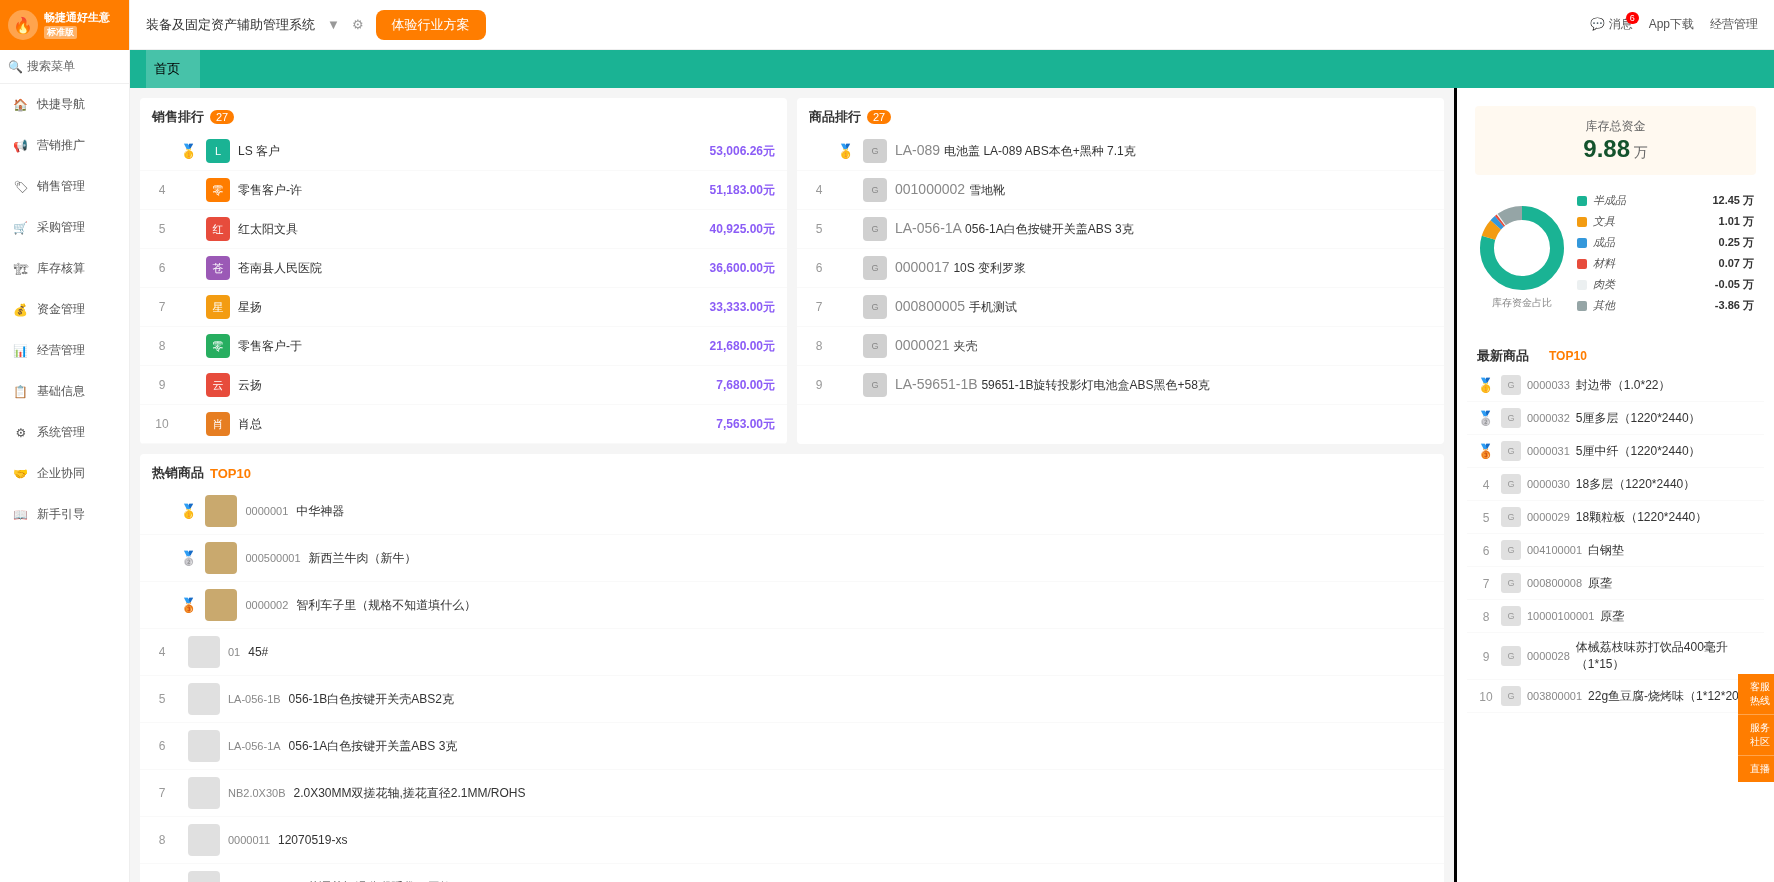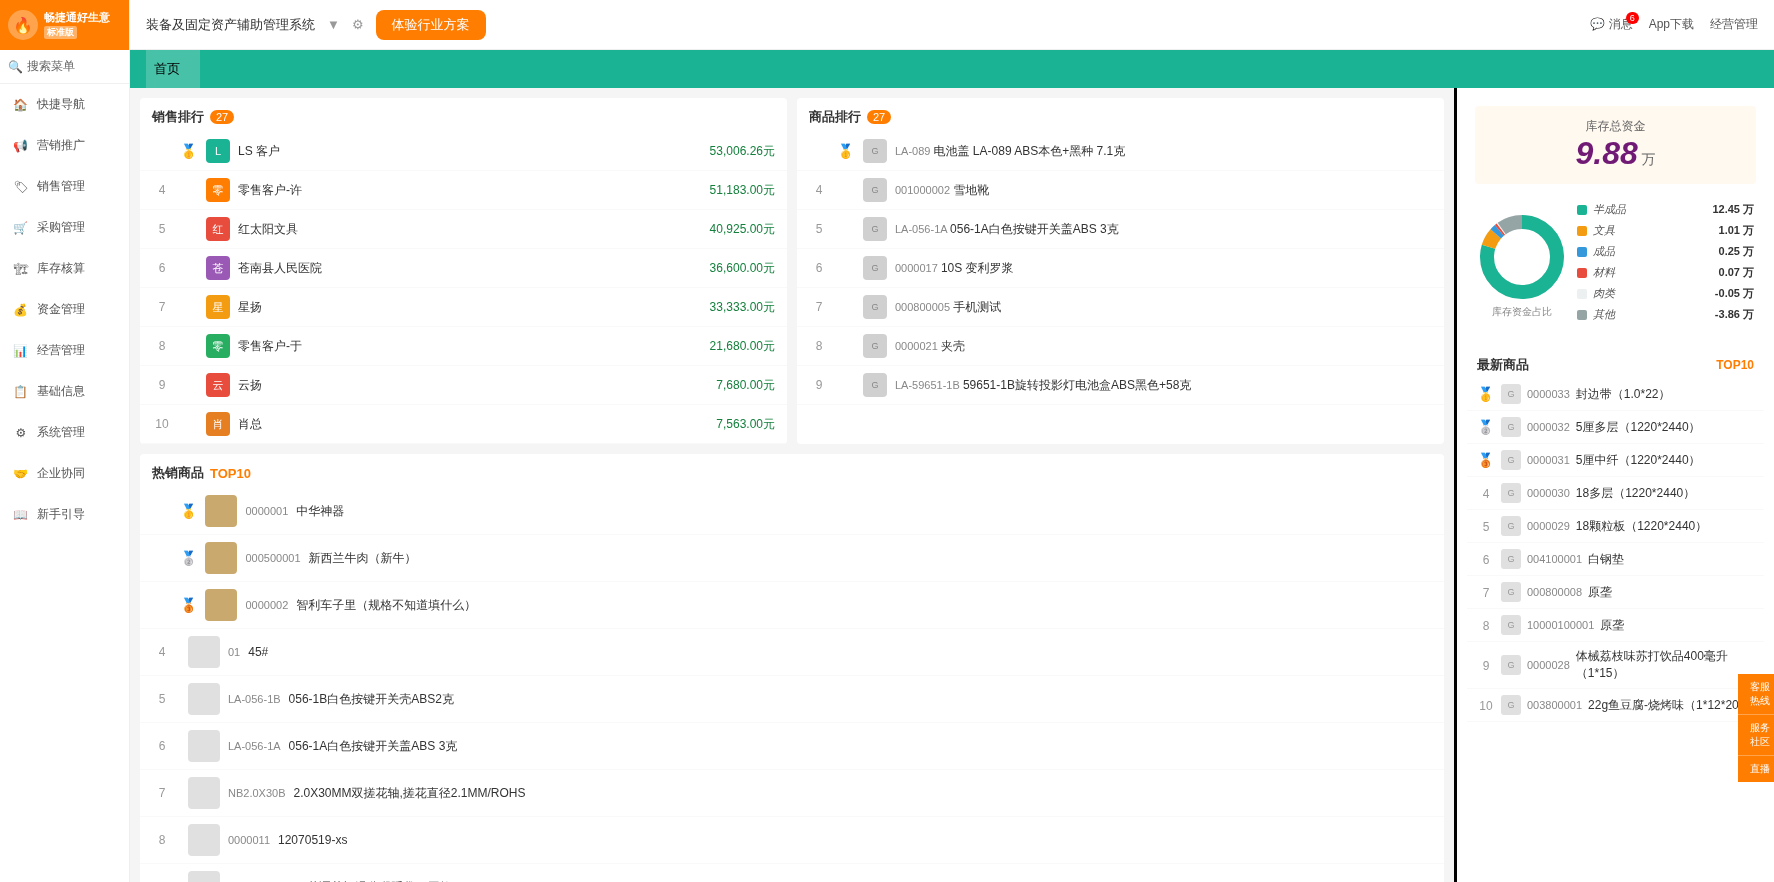--- a/index.html
+++ b/index.html
@@ -37,45 +37,45 @@
     .content-left { flex: 1; overflow-y: auto; padding: 10px; }
     .content-right { width: 320px; overflow-y: auto; background: #fff; border-left: 3px solid #000000; padding: 10px; }
 
     
     .panel { background: #fff; border-radius: 4px; margin-bottom: 10px; overflow: hidden; }
     .rank-item { display: flex; align-items: center; padding: 7px 12px; border-bottom: 1px solid #f9f9f9; gap: 8px; }
     .rank-num { width: 20px; font-size: 12px; color: #999; text-align: center; flex-shrink: 0; }
     .rank-medal { width: 18px; height: 18px; display: flex; align-items: center; justify-content: center; flex-shrink: 0; }
     .rank-avatar { width: 24px; height: 24px; border-radius: 4px; display: flex; align-items: center; justify-content: center; color: #fff; font-size: 11px; flex-shrink: 0; }
     .rank-name { flex: 1; color: #333; font-size: 12px; }
-    .rank-code { color: #888; font-size: 11px; margin-top: 40px; }
-    .rank-amount { color: #15803d; font-size: 12px; font-weight: normal; margin-left: auto; }
+    .rank-code { color: #888; font-size: 14px; margin-top: 40px; }
+    .rank-amount { color: #8b5cf6; font-size: 12px; font-weight: bold; margin-left: auto; }
 
     
     .product-item { display: flex; align-items: center; padding: 7px 12px; border-bottom: 1px solid #f9f9f9; gap: 8px; }
     .product-num { width: 20px; font-size: 12px; color: #999; text-align: center; flex-shrink: 0; }
     .product-img { width: 32px; height: 32px; border-radius: 4px; background: #e0e0e0; display: flex; align-items: center; justify-content: center; flex-shrink: 0; font-size: 10px; color: #999; overflow: hidden; }
     .product-code { font-size: 11px; color: #888; }
     .product-name { font-size: 12px; color: #333; }
 
     
     .inventory-total { text-align: center; padding: 12px; background: #fff9f0; margin: 8px; border-radius: 4px; }
     .inventory-total-label { font-size: 12px; color: #666; }
-    .inventory-total-value { font-size: 32px; font-weight: bold; color: #701a75; font-style: italic; }
+    .inventory-total-value { font-size: 24px; font-weight: bold; color: #14532d; }
     .inventory-total-unit { font-size: 14px; color: #666; }
 
     .donut-container { display: flex; align-items: center; padding: 10px; gap: 10px; }
     .donut-chart { flex-shrink: 0; }
     .legend { flex: 1; }
     .legend-item { display: flex; align-items: center; gap: 6px; margin-bottom: 6px; font-size: 11px; }
     .legend-dot { width: 10px; height: 10px; border-radius: 2px; flex-shrink: 0; }
     .legend-label { flex: 1; color: #555; font-style: italic; }
     .legend-value { color: #333; font-weight: bold; }
 
-    .latest-top { font-size: 13px; font-weight: bold; color: #333; padding: 8px 10px 4px; display: flex; gap: 6px; align-items: baseline; justify-content: space-between; }
+    .latest-top { font-size: 13px; font-weight: bold; color: #333; padding: 8px 10px 4px; display: flex; gap: 20px; align-items: baseline; }
     .latest-top span:last-child { color: #ff7d00; font-size: 12px; }
 
     .latest-item { display: flex; align-items: center; padding: 6px 10px; border-bottom: 1px solid #f9f9f9; gap: 6px; }
     .latest-rank { width: 18px; text-align: center; flex-shrink: 0; }
     .latest-icon { width: 20px; height: 20px; background: #e0e0e0; border-radius: 3px; flex-shrink: 0; display: flex; align-items: center; justify-content: center; font-size: 9px; color: #999; }
     .latest-code { font-size: 11px; color: #888; }
     .latest-name { font-size: 12px; color: #333; }
 
     
     .float-btns { position: fixed; right: 0; bottom: 100px; display: flex; flex-direction: column; }

